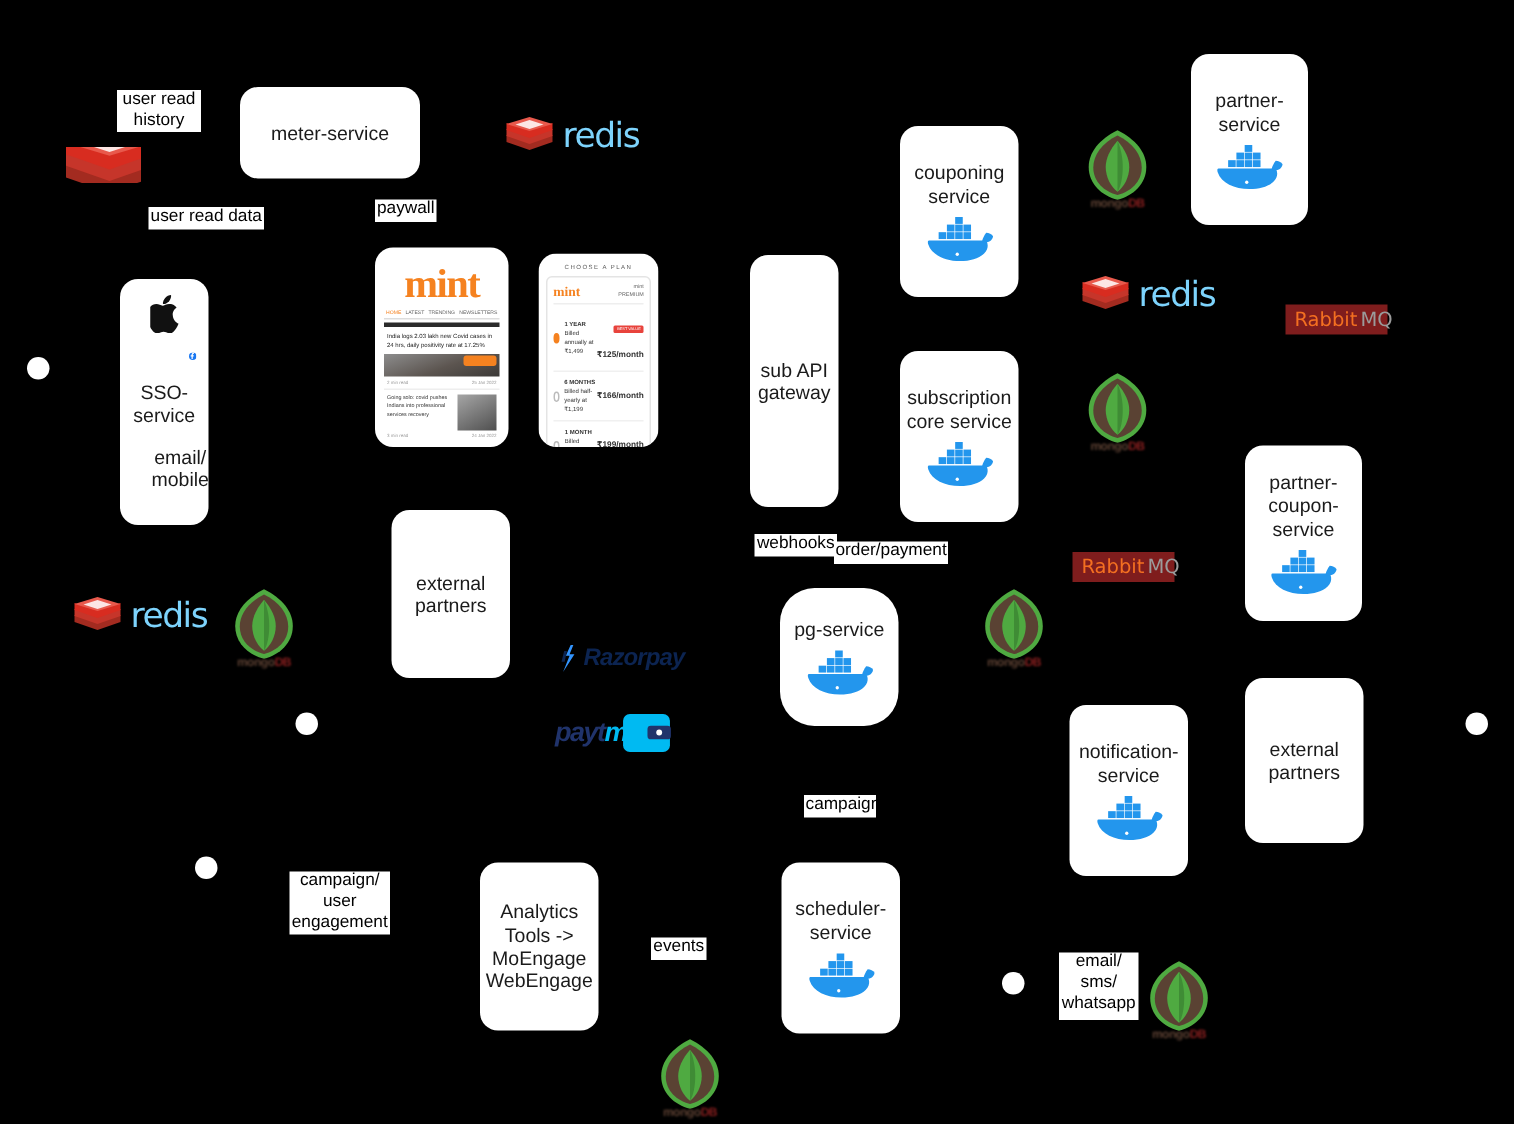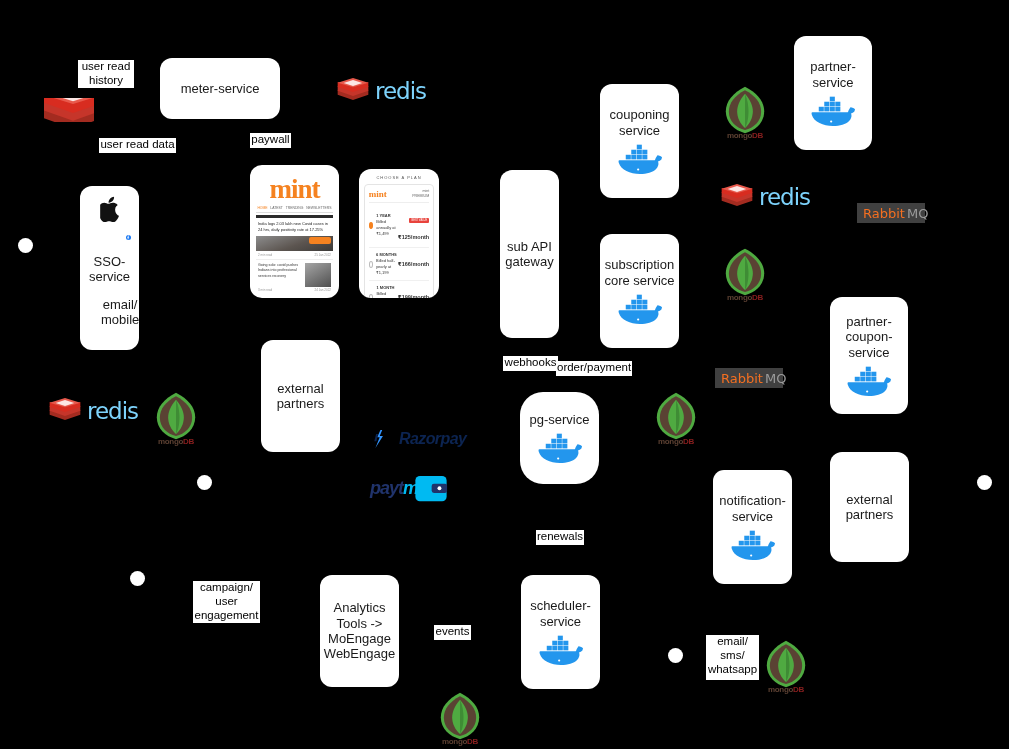--- a/index.html
+++ b/index.html
@@ -68,21 +68,21 @@
   
   .redis{display:flex;align-items:center;gap:5px;}
   .redis svg{width:34px;height:30px;}
   .redis .rtxt{
     font-size:23px;font-weight:normal;color:#7dd3fc;letter-spacing:-1px;
     font-family:"DejaVu Sans",sans-serif;
   }
 
   
   .rabbit{
-    background:#404040;display:flex;align-items:center;gap:2px;
+    background:#7f1d1d;display:flex;align-items:center;gap:2px;
     padding:2px 4px;box-sizing:border-box;
   }
   .rabbit .rmark{width:14px;height:14px;}
   .rabbit .rt1{font-size:13px;color:#f36f21;font-family:"DejaVu Sans",sans-serif;}
   .rabbit .rt2{font-size:13px;color:#9b9b9b;font-family:"DejaVu Sans",sans-serif;}
 
   
   .sso{align-items:flex-start;justify-content:flex-start;padding:10px 8px;}
   .sso .row{display:flex;align-items:center;width:100%;}
   .sso .apple{width:22px;height:26px;margin-left:12px;}
@@ -120,21 +120,21 @@
   .payw .plan{display:flex;align-items:center;justify-content:space-between;border-bottom:1px solid #f0f0f0;padding:4px 0;}
   .payw .plan .pl{display:flex;align-items:center;gap:3px;}
   .payw .rad{width:5px;height:5px;border:1px solid #bbb;border-radius:50%;}
   .payw .rad.on{border-color:#f58220;background:#f58220;}
   .payw .pt{font-size:4px;color:#333;line-height:1.5;}
   .payw .pp{font-size:5.5px;color:#333;font-weight:bold;}
   .payw .badge{background:#e8433c;color:#fff;font-size:2.6px;padding:1px 2px;border-radius:1px;}
   .payw .fab{align-self:flex-end;margin:4px 6px 0 0;width:9px;height:9px;border-radius:50%;background:#f6a13c;}
 
   
-  .razorpay{display:flex;align-items:flex-end;gap:14px;}
+  .razorpay{display:flex;align-items:flex-end;gap:4px;}
   .razorpay .rzmark{width:12px;height:18px;}
   .razorpay .rztxt{font-size:16px;font-style:italic;font-weight:bold;color:#0c2451;letter-spacing:-0.6px;}
   .paytm{display:flex;align-items:center;}
   .paytm .pt1{font-size:18px;font-weight:bold;color:#20336b;letter-spacing:-1px;font-style:italic;}
   .paytm .pt2{font-size:18px;font-weight:bold;color:#00baf2;letter-spacing:-1px;font-style:italic;}
   .paytm .wallet{width:34px;height:28px;margin-left:-4px;}
 
   
   .clipped{overflow:hidden;}
 </style>
@@ -460,21 +460,21 @@
     <svg class="docker" viewBox="0 0 100 74">
         <use href="#g-docker"></use>
       </svg>
   </div>
 
   <div class="node card" style="left:830px;top:452px;width:79px;height:110px;">
     <span class="title">external
 partners</span>
   </div>
 
-  <div class="node edgelabel" style="left:536px;top:530px;width:48px;height:15px;">renewals</div>
+  <div class="node edgelabel" style="left:536px;top:530px;width:48px;height:15px;">campaign</div>
 
   <div class="node edgelabel" style="left:193px;top:581px;width:67px;height:42px;">campaign/
 user
 engagement</div>
 
   <div class="node card" style="left:320px;top:575px;width:79px;height:112px;">
     <span class="title">Analytics
 Tools -&gt;
 MoEngage
 WebEngage</span>

